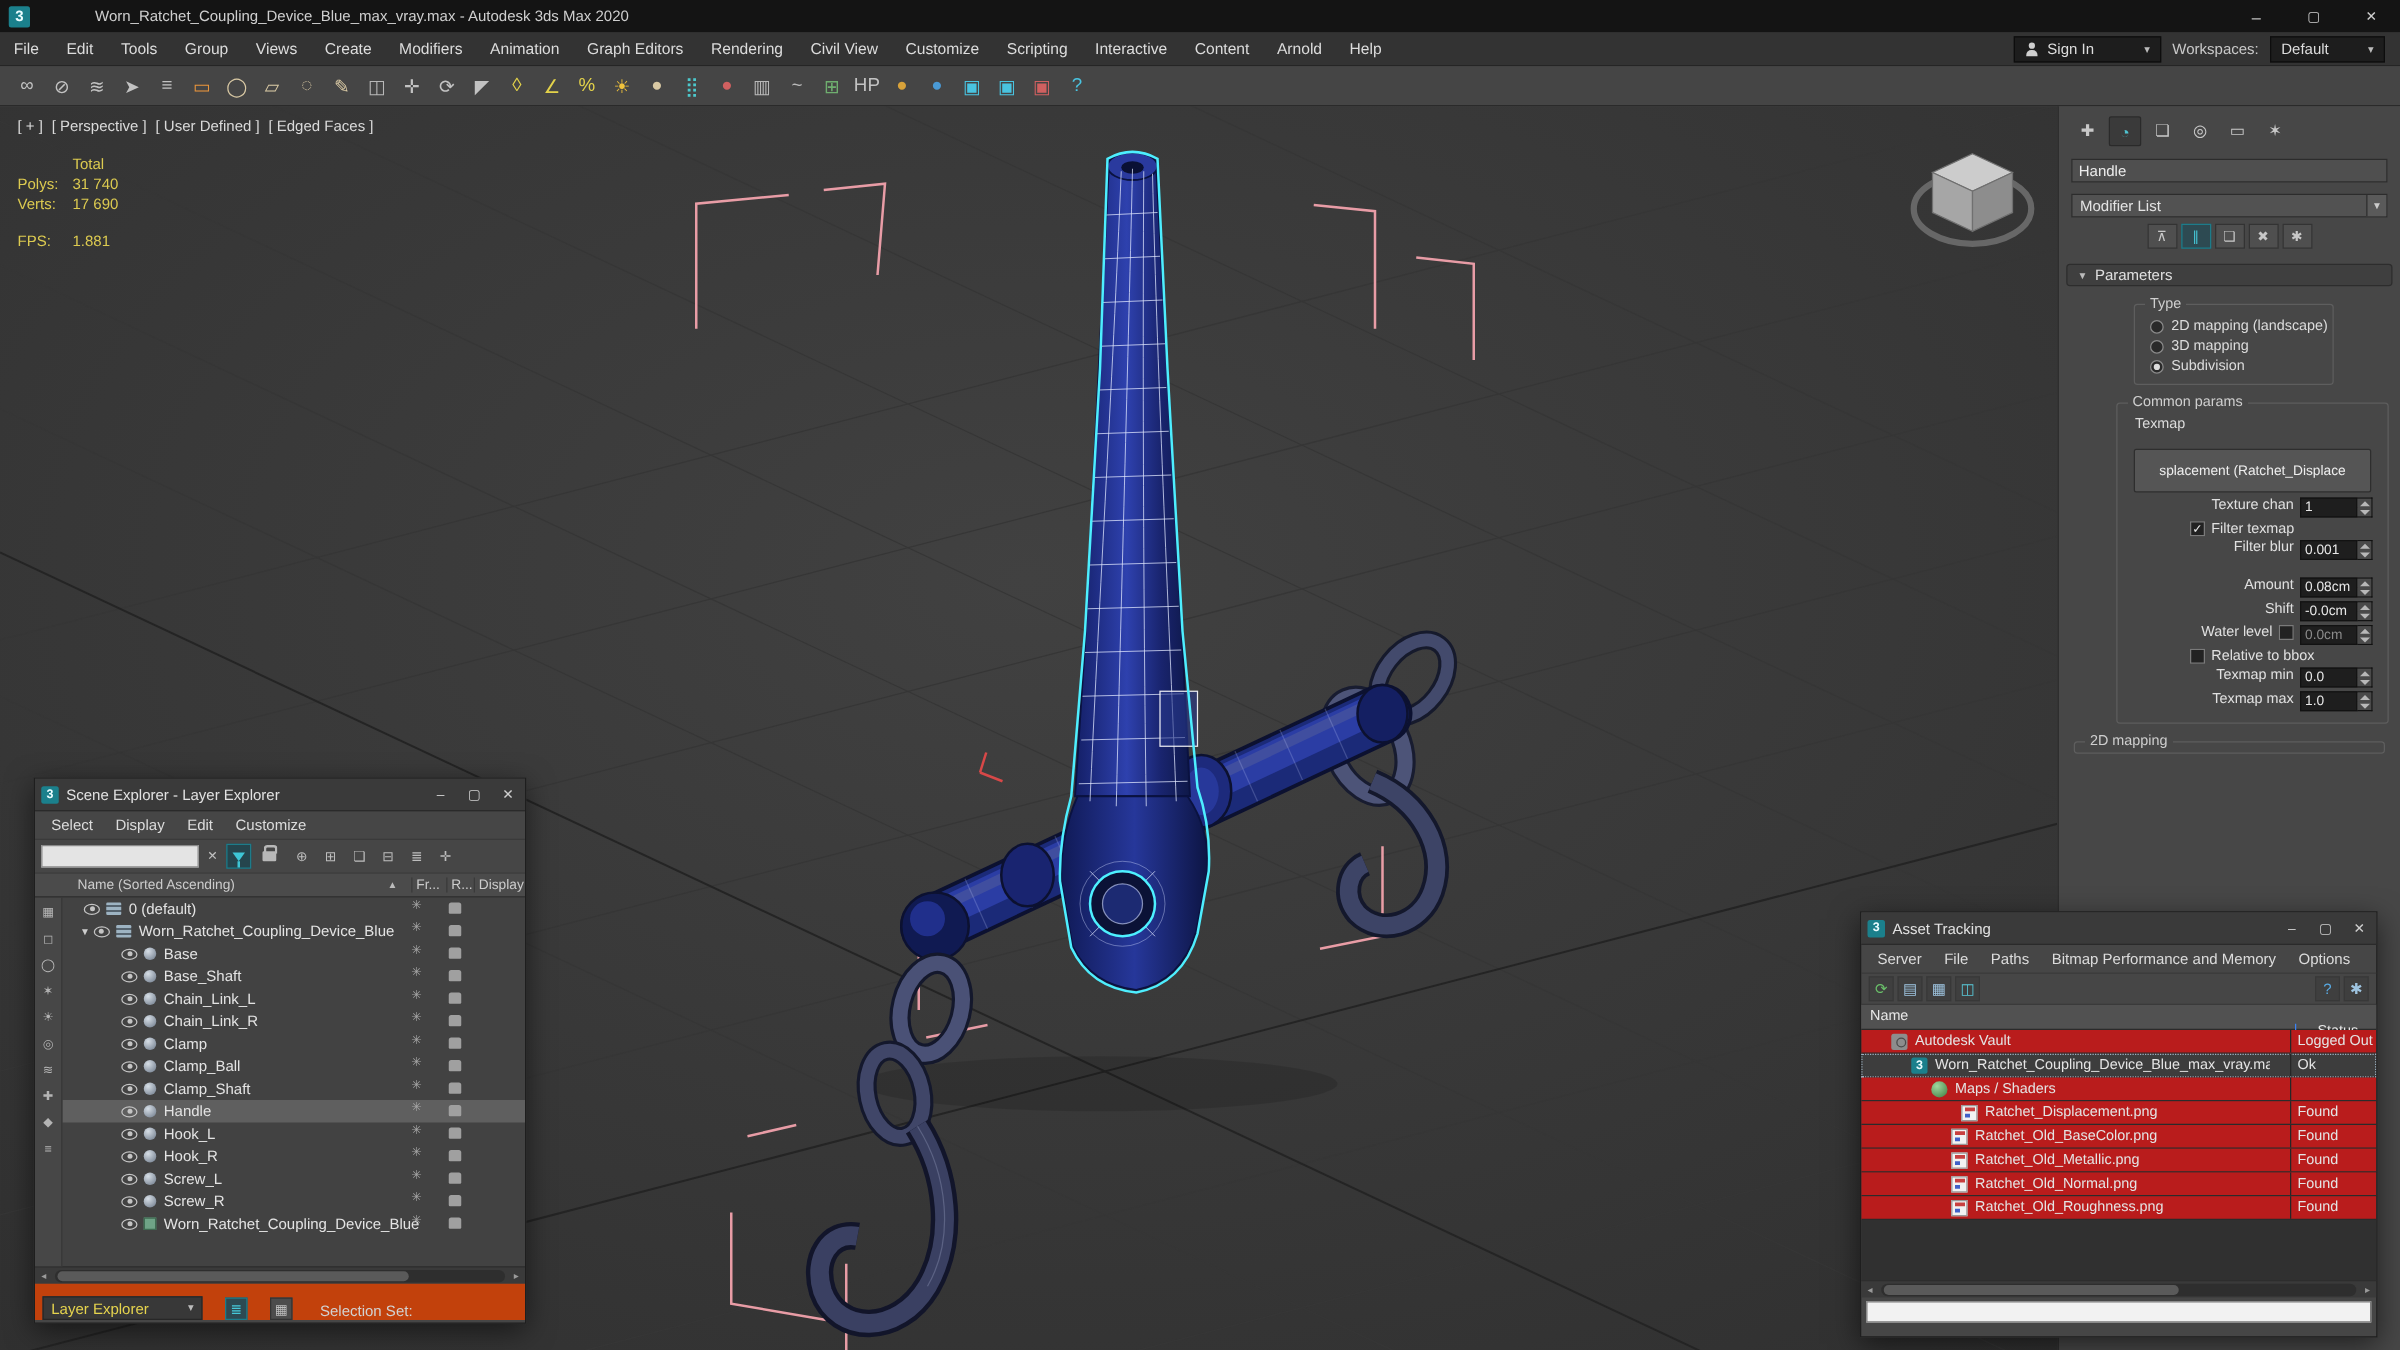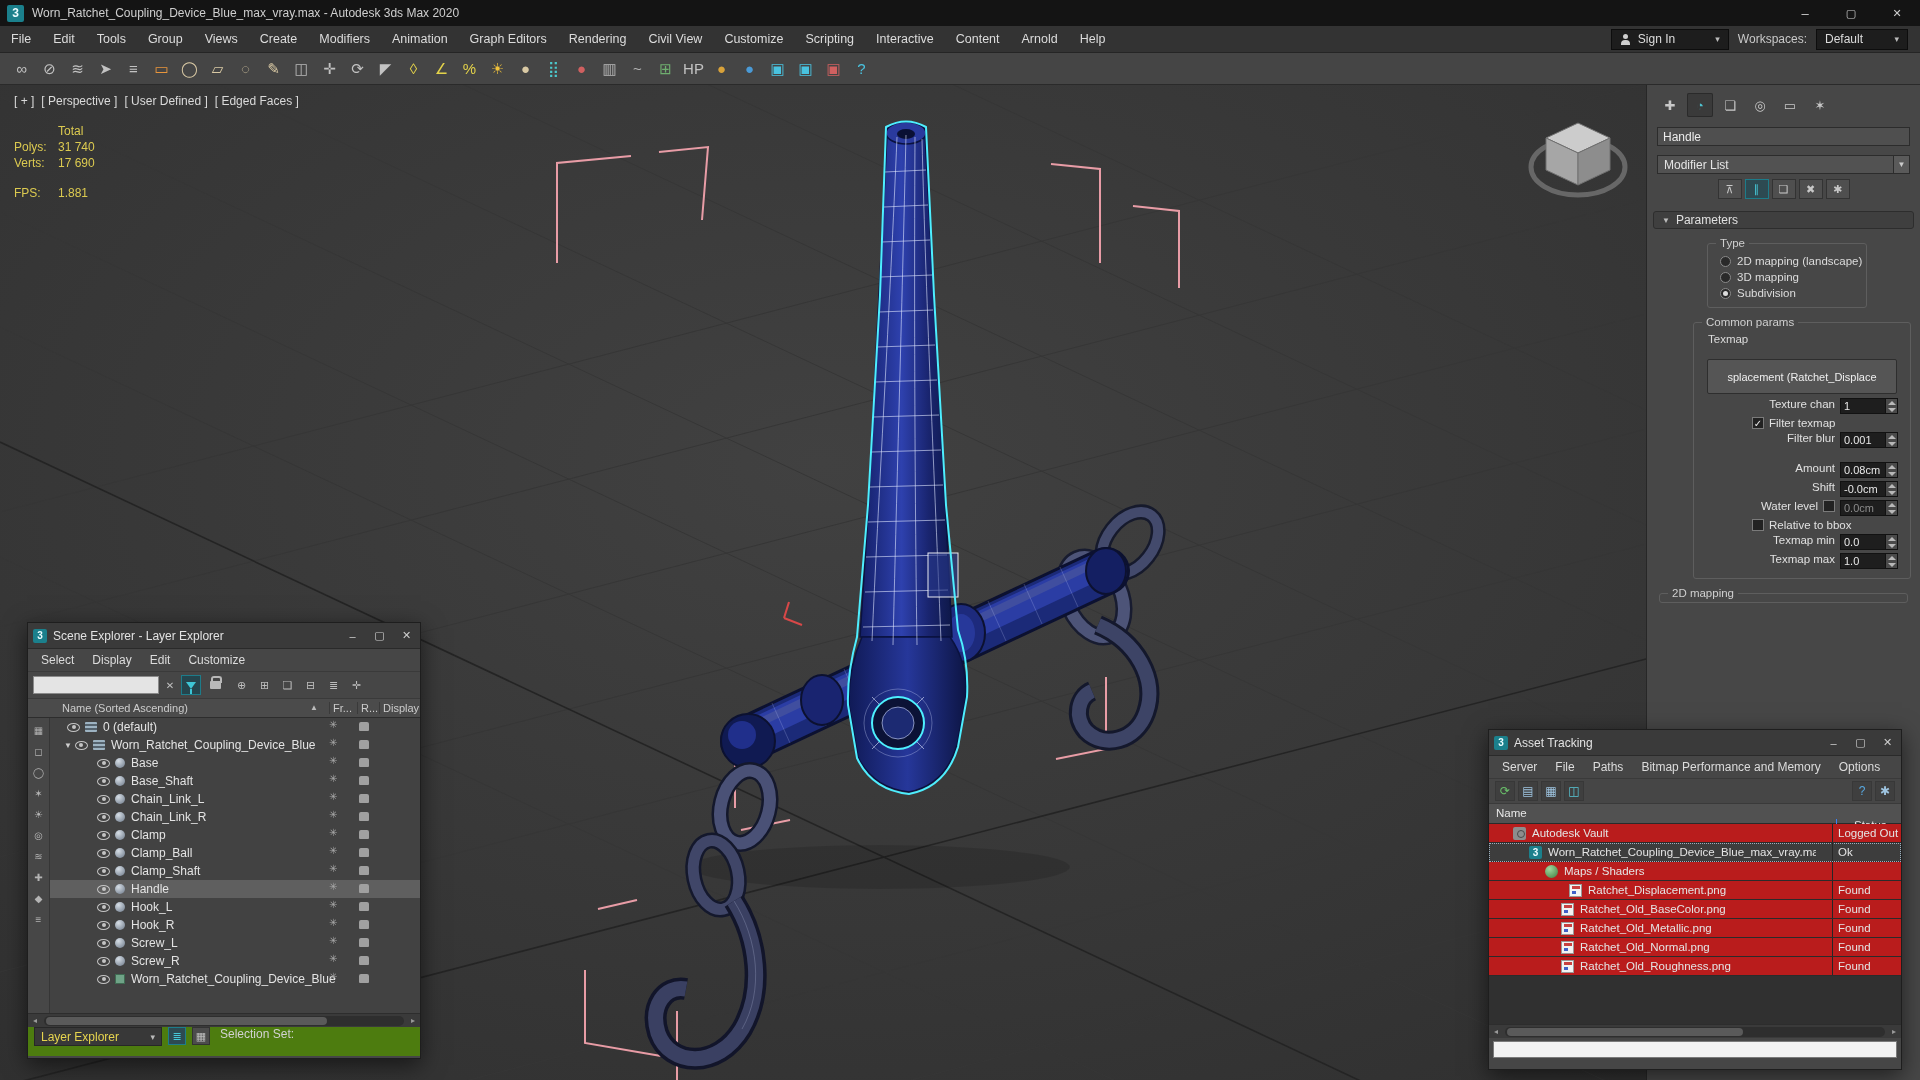--- a/index.html
+++ b/index.html
@@ -4,21 +4,21 @@
 <style>
 *{margin:0;padding:0;box-sizing:border-box;}
 html,body{width:1920px;height:1080px;overflow:hidden;background:#2a2a2a;}
 body{font-family:"Liberation Sans","DejaVu Sans",sans-serif;font-size:12px;color:#d6d6d6;}
 #app{position:relative;width:1920px;height:1080px;background:#454545;overflow:hidden;}
 
 
 #titlebar{position:absolute;left:0;top:0;width:1920px;height:26px;background:#141414;display:flex;align-items:center;}
 .logo3{width:17px;height:17px;margin:0 8px 0 7px;background:#1b808c;color:#eafcff;font-weight:bold;font-size:12px;display:flex;align-items:center;justify-content:center;border-radius:2px;flex:none;}
 .logo3.sm{width:14px;height:14px;font-size:10px;margin:0 6px 0 5px;}
-#titlebar .title{font-size:12px;color:#cfcfcf;}
+#titlebar .title{font-size:12px;color:#cfcfcf;margin-left:44px;}
 .win-btns{margin-left:auto;display:flex;height:100%;}
 .win-btn{width:46px;height:100%;display:flex;align-items:center;justify-content:center;color:#cfcfcf;font-size:13px;}
 .win-btn.min:before{content:"–";}
 .win-btn.max:before{content:"▢";font-size:11px;}
 .win-btn.close:before{content:"✕";font-size:11px;}
 .win-btns.flt .win-btn{width:27px;font-size:11px;}
 
 
 #menubar{position:absolute;left:0;top:26px;width:1920px;height:27px;background:#333333;border-bottom:1px solid #252525;display:flex;align-items:center;}
 .menu-item{padding:0 11px;line-height:26px;color:#dcdcdc;font-size:12.5px;white-space:nowrap;}
@@ -127,21 +127,21 @@
 .ic-object{border-radius:50%;background:radial-gradient(circle at 35% 30%,#d6dee6,#6b7787);width:10px;height:10px;}
 .ic-assembly{background:#6fa387;border:1px solid #3f6b52;width:10px;height:10px;}
 .se-name{color:#e3e3e3;font-size:12px;}
 .se-fr{position:absolute;left:279px;top:1px;color:#a6a6a6;font-size:10px;}
 .se-fr:before{content:"✳";}
 .se-hand{position:absolute;left:309px;top:4px;width:10px;height:9px;background:#a0a0a0;border-radius:2px 2px 1px 1px;}
 .se-hscroll{height:14px;background:#3a3a3a;border-top:1px solid #2d2d2d;display:flex;align-items:center;}
 .sb-arrow{width:14px;text-align:center;color:#9a9a9a;font-size:8px;}
 .sb-track{flex:1;height:10px;background:#2e2e2e;border-radius:5px;margin:0 2px;position:relative;}
 .sb-thumb{position:absolute;left:2px;top:1px;height:8px;width:78%;background:#5a5a5a;border-radius:4px;}
-.se-footer{height:29px;display:flex;align-items:flex-start;gap:6px;padding-left:6px;background:#4d7c0f;}
+.se-footer{height:29px;display:flex;align-items:flex-end;gap:18px;padding-left:6px;background:#c2410c;}
 .se-mode{width:128px;height:19px;background:#383838;border:1px solid #272727;display:flex;align-items:center;padding:0 6px;color:#e6d44e;font-size:12px;}
 .se-foot-ic{width:18px;height:18px;display:flex;align-items:center;justify-content:center;color:#bdbdbd;font-size:11px;border:1px solid #333;background:#4c4c4c;}
 .se-foot-ic.t{color:#46c8d8;border-color:#1d7c8a;background:#2d4a52;}
 .se-selset{color:#d2d2d2;font-size:12px;margin-left:4px;}
 
 
 #asset-tracking{left:1488px;top:729px;width:414px;height:341px;z-index:30;}
 .at-toolbar{height:25px;display:flex;align-items:center;gap:3px;padding:0 6px;border-bottom:1px solid #3a3a3a;}
 .at-tool{width:20px;height:20px;display:flex;align-items:center;justify-content:center;font-size:12px;border:1px solid #383838;background:#3f3f3f;}
 .at-right{margin-left:auto;display:flex;gap:3px;}

